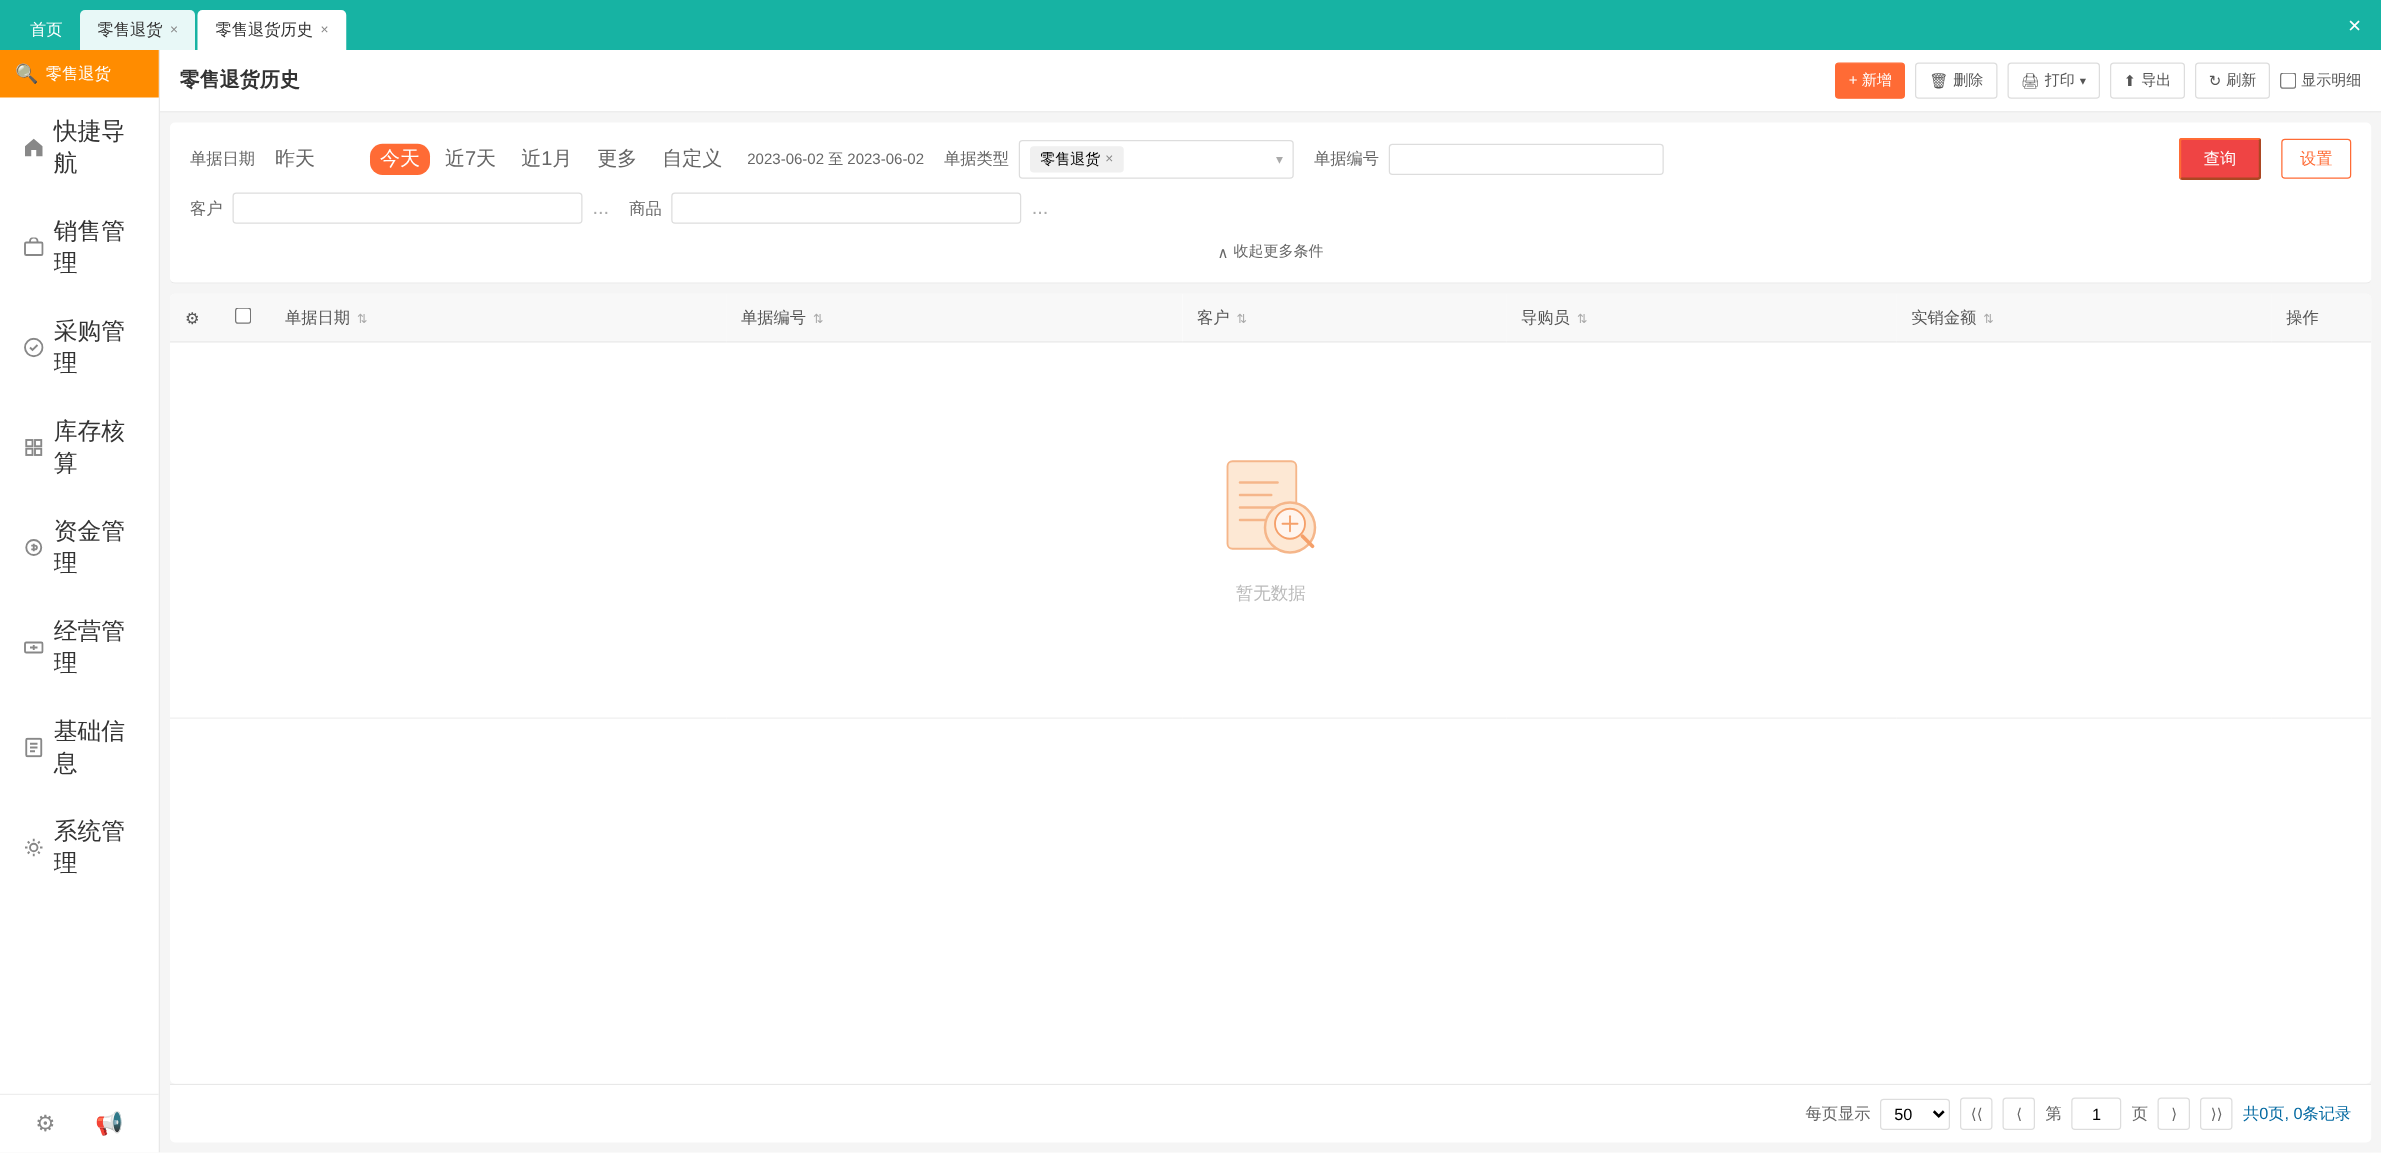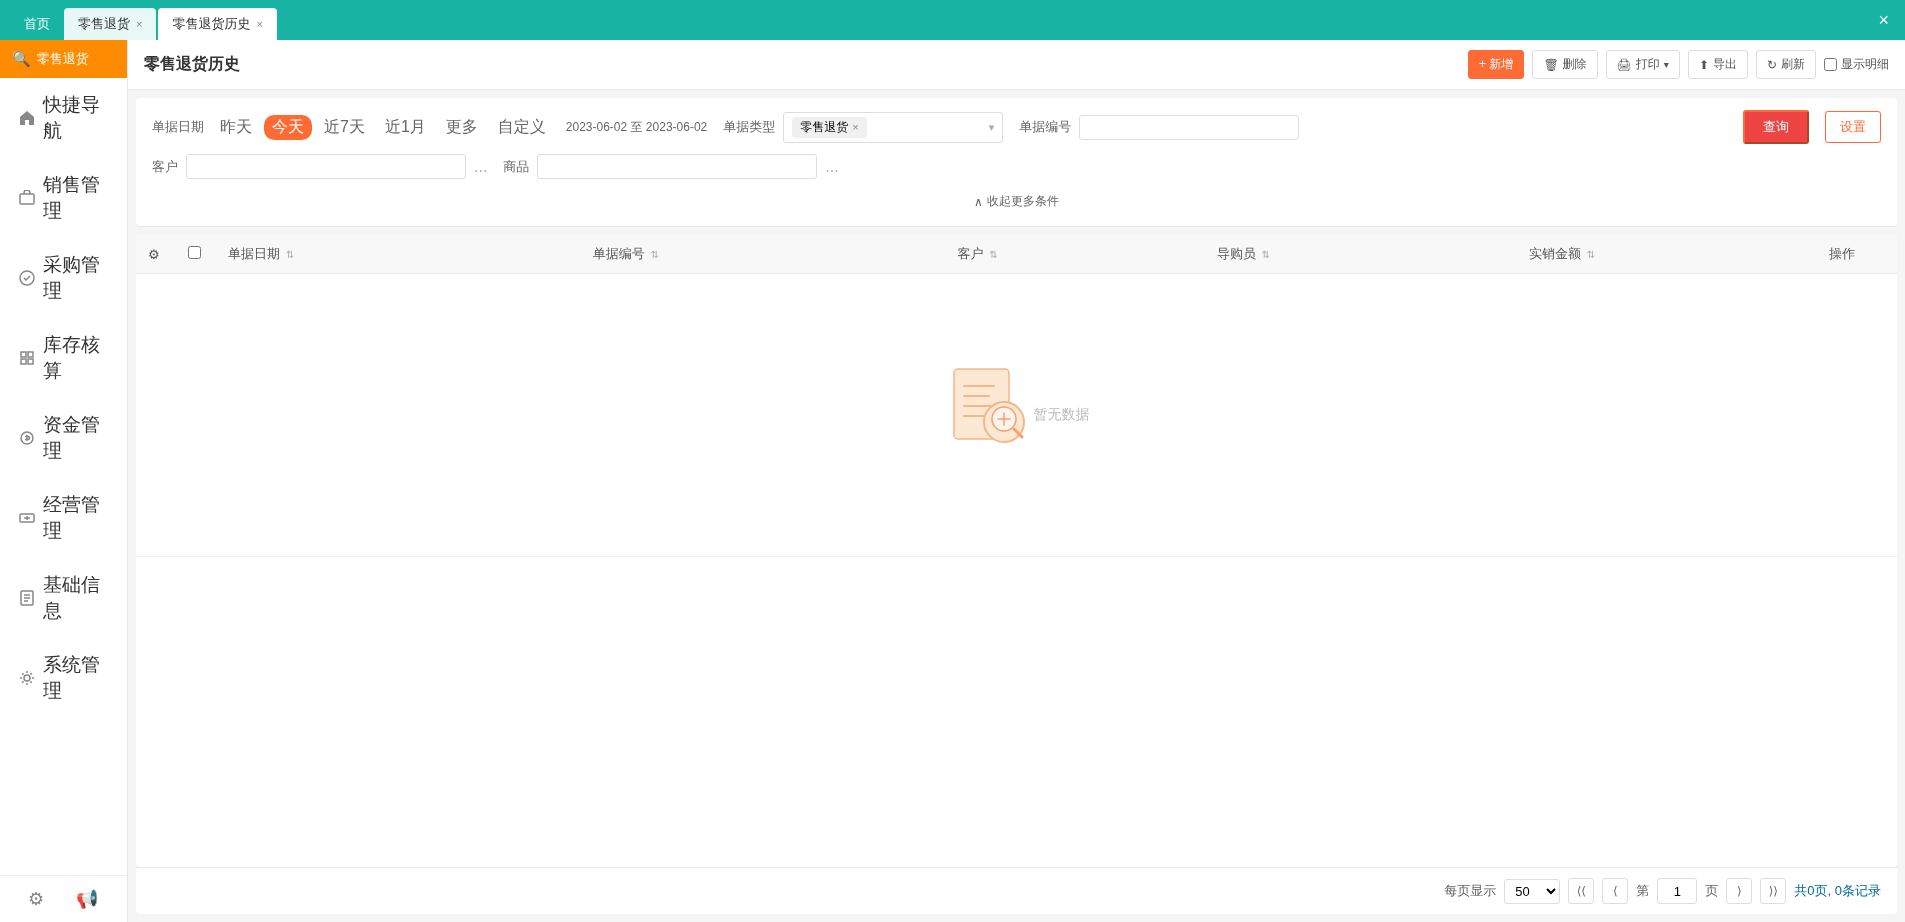--- a/index.html
+++ b/index.html
@@ -76,21 +76,21 @@
     
     .filter-area {
       background: #fff; padding: 12px 16px; border-bottom: 1px solid #e8e8e8;
       margin: 8px; border-radius: 4px;
     }
     .filter-row { display: flex; align-items: center; gap: 16px; margin-bottom: 10px; flex-wrap: wrap; }
     .filter-item { display: flex; align-items: center; gap: 8px; }
     .filter-label { color: #666; font-size: 13px; white-space: nowrap; }
     .filter-date-btns { display: flex; align-items: center; gap: 4px; }
     .date-btn { padding: 2px 8px; border: none; background: transparent; cursor: pointer; color: #666; font-size: 16px; border-radius: 3px; }
-    .date-btn.today { background: #ff6b35; color: #fff; border-radius: 10px; padding: 2px 8px; }
+    .date-btn.today { background: #ff6b35; color: #fff; border-radius: 10px; padding: 2px 8px; margin-left: 32px; }
     .date-range { color: #666; font-size: 12px; margin-left: 4px; }
     .filter-select {
       display: flex; align-items: center; border: 1px solid #ddd; border-radius: 3px;
       padding: 4px 8px; background: #fff; min-width: 200px; cursor: pointer;
       justify-content: space-between; gap: 4px;
     }
     .tag-item {
       display: inline-flex; align-items: center; gap: 4px;
       background: #f0f0f0; padding: 2px 8px; border-radius: 3px; font-size: 12px;
     }
@@ -116,21 +116,21 @@
     }
     .data-table th .sort-icon { color: #aaa; font-size: 10px; margin-left: 2px; }
     .data-table td { padding: 10px 12px; border-bottom: 1px solid #f0f0f0; color: #333; font-size: 13px; }
     .th-checkbox { width: 40px; text-align: center; }
     .th-settings { width: 40px; text-align: center; }
     .th-actions { width: 80px; text-align: center; }
     .th-amount { text-align: right; }
 
     
     .empty-state {
-      display: flex; flex-direction: row; align-items: center; justify-content: center;
+      display: flex; flex-direction: column; align-items: center; justify-content: center;
       padding: 80px 20px;
     }
     .empty-text { color: #bbb; font-size: 14px; }
 
     
     .pagination-bar {
       display: flex; align-items: center; justify-content: flex-end;
       padding: 10px 16px; background: #fff; border-top: 1px solid #e8e8e8;
       gap: 8px; margin: 0 8px 8px 8px; border-radius: 0 0 4px 4px;
     }

